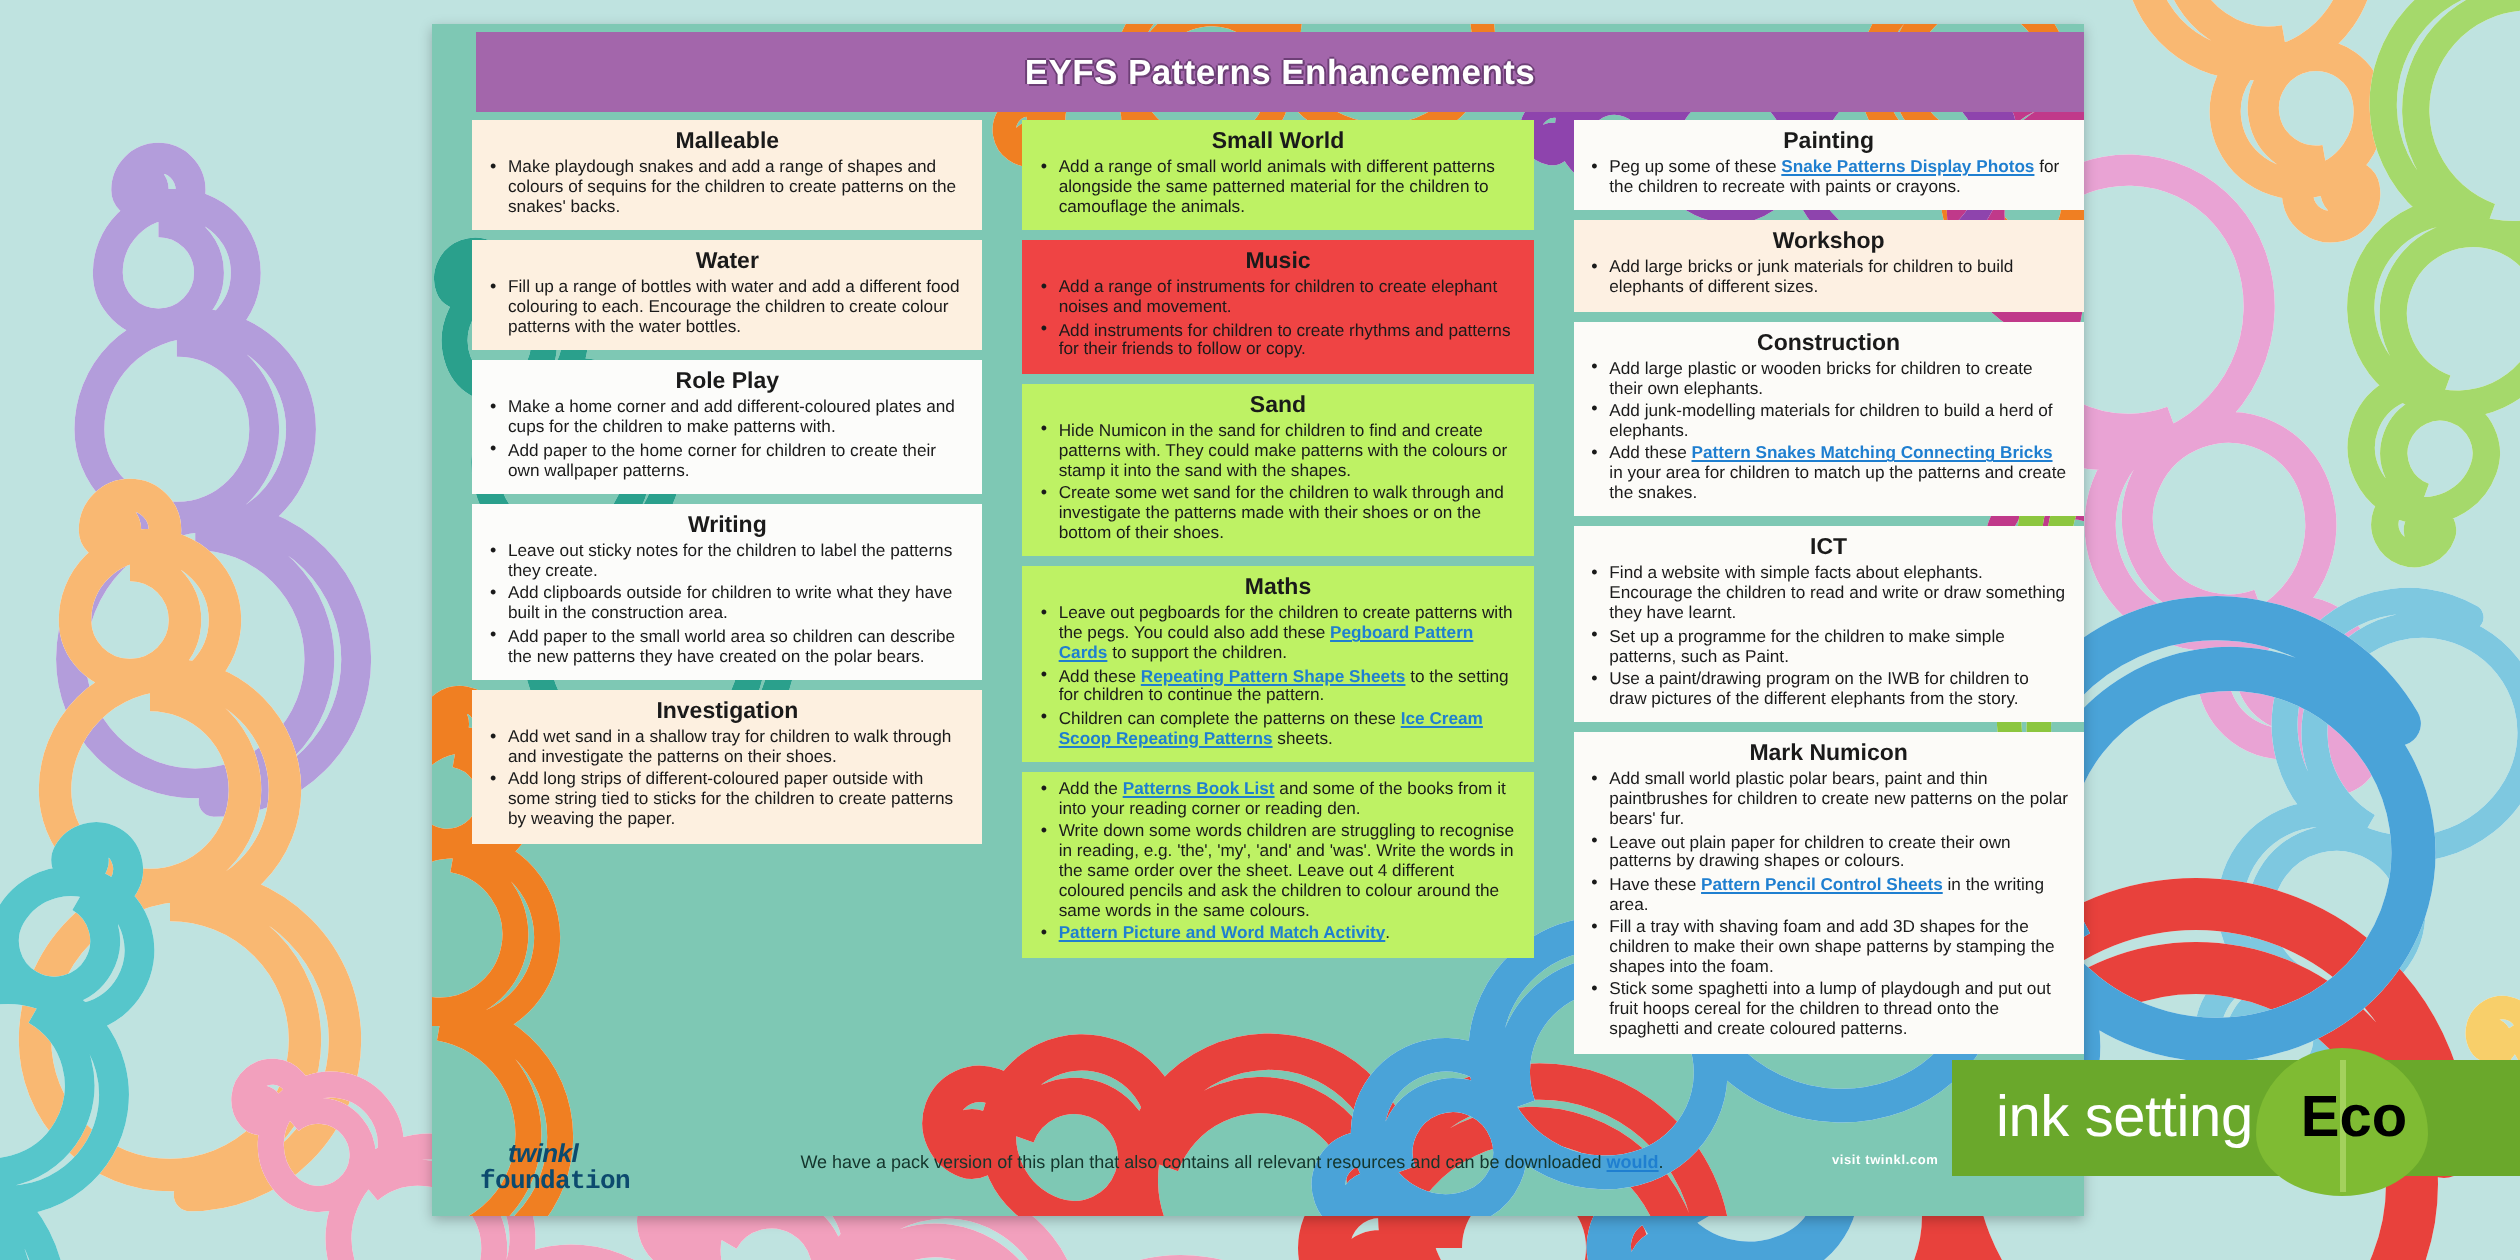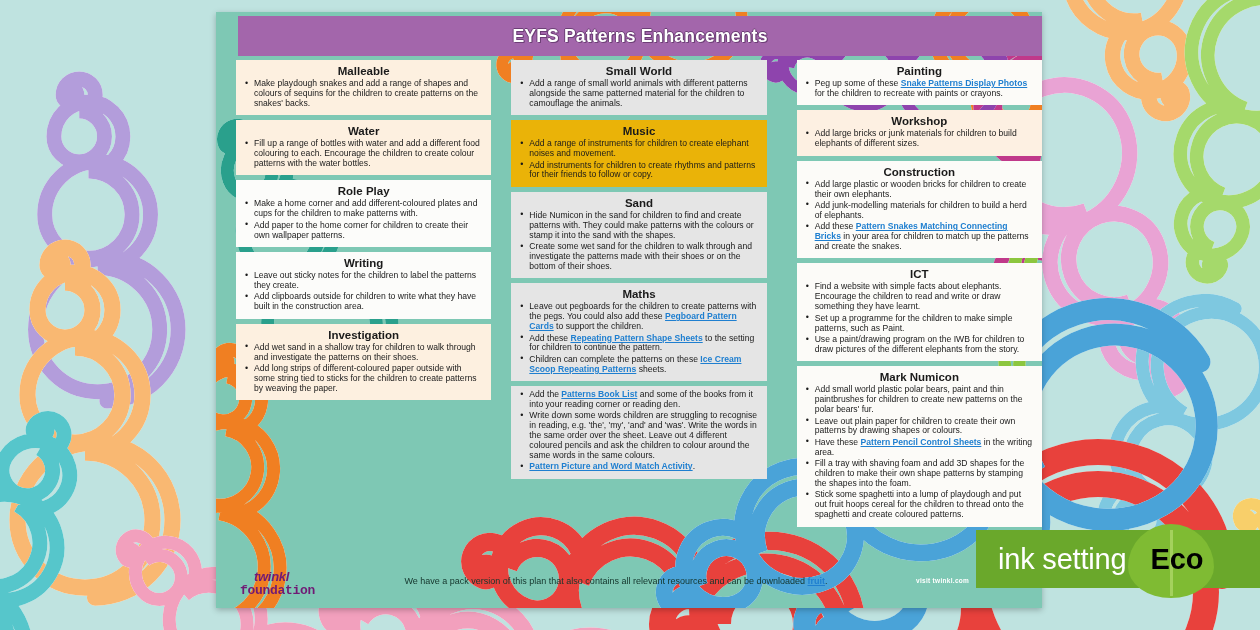--- a/index.html
+++ b/index.html
@@ -87,23 +87,23 @@
     position: absolute;
     left: 2px; top: -0.5px;
     font-size: 9px;
     color: #1a1a1a;
   }
   .lnk { color: #1f7fd0; text-decoration: underline; font-weight: bold; text-align: center; }
 
   
   .col-left  .cell { background: #fdf0e0; }
   .col-left  .cell.white { background: #fcfcfa; }
-  .col-mid   .cell { background: #eab308; }
-  .col-mid   .cell.white { background: #e5e5e5; }
-  .col-right .cell { background: #fdf0e2; margin-left: 10px; }
+  .col-mid   .cell { background: #ef4444; }
+  .col-mid   .cell.white { background: #bef264; }
+  .col-right .cell { background: #fdf0e2; }
   .col-right .cell.white { background: #fcfbf8; }
 
   
   #footer {
     position: absolute;
     left: 0; bottom: 0;
     width: 100%; height: 58px;
   }
   #footer-text {
     position: absolute;
@@ -119,21 +119,21 @@
     left: 700px; top: 27px;
     font-size: 6.5px;
     font-weight: bold;
     color: #ffffff;
     letter-spacing: .3px;
   }
   #logo {
     position: absolute;
     left: 22px; top: 18px;
     width: 118px; height: 34px;
-    color: #701a75;
+    color: #0c4a6e;
   }
   #logo .word1 {
     position: absolute; left: 16px; top: 1px;
     font-size: 13px; font-weight: bold; font-style: italic;
     letter-spacing: -.3px;
   }
   #logo .word2 {
     position: absolute; left: 2px; top: 15px;
     font-size: 13px; font-weight: bold;
     letter-spacing: -.3px;
@@ -330,20 +330,21 @@
             <ul class="bullets">
               <li>Make a home corner and add different-coloured plates and cups for the children to make patterns with.</li>
               <li>Add paper to the home corner for children to create their own wallpaper patterns.</li>
             </ul>
           </div>
           <div class="cell white">
             <div class="cell-title">Writing</div>
             <ul class="bullets">
               <li>Leave out sticky notes for the children to label the patterns they create.</li>
               <li>Add clipboards outside for children to write what they have built in the construction area.</li>
+              <li>Add paper to the small world area so children can describe the new patterns they have created on the polar bears.</li>
             </ul>
           </div>
           <div class="cell">
             <div class="cell-title">Investigation</div>
             <ul class="bullets">
               <li>Add wet sand in a shallow tray for children to walk through and investigate the patterns on their shoes.</li>
               <li>Add long strips of different-coloured paper outside with some string tied to sticks for the children to create patterns by weaving the paper.</li>
             </ul>
           </div>
         </div>
@@ -426,21 +427,21 @@
         </div>
       </div>
 
     <div id="footer">
       <div id="logo">
         <div class="cloud"></div>
         <div class="word1">twinkl</div>
         <div class="word2">foundation</div>
       </div>
       <div id="footer-text">
-        <span>We have a pack version of this plan that also contains all relevant resources and can be downloaded </span><a class="lnk" href="#">fruit</a><span>.</span>
+        <span>We have a pack version of this plan that also contains all relevant resources and can be downloaded </span><a class="lnk" href="#">would</a><span>.</span>
       </div>
       <div id="visit-twinkl">visit twinkl.com</div>
     </div>
 
   </div>
 </div>
 
 <div id="eco-badge">
   <div id="eco-leaf"></div>
   <span id="eco-ink">ink setting</span>

